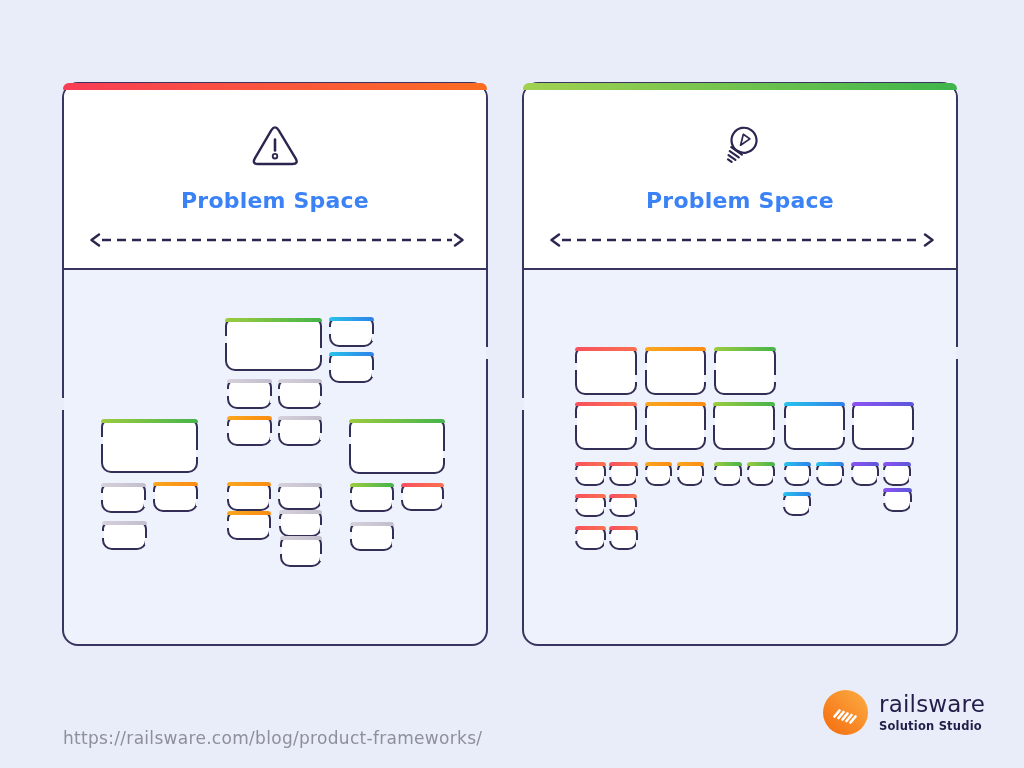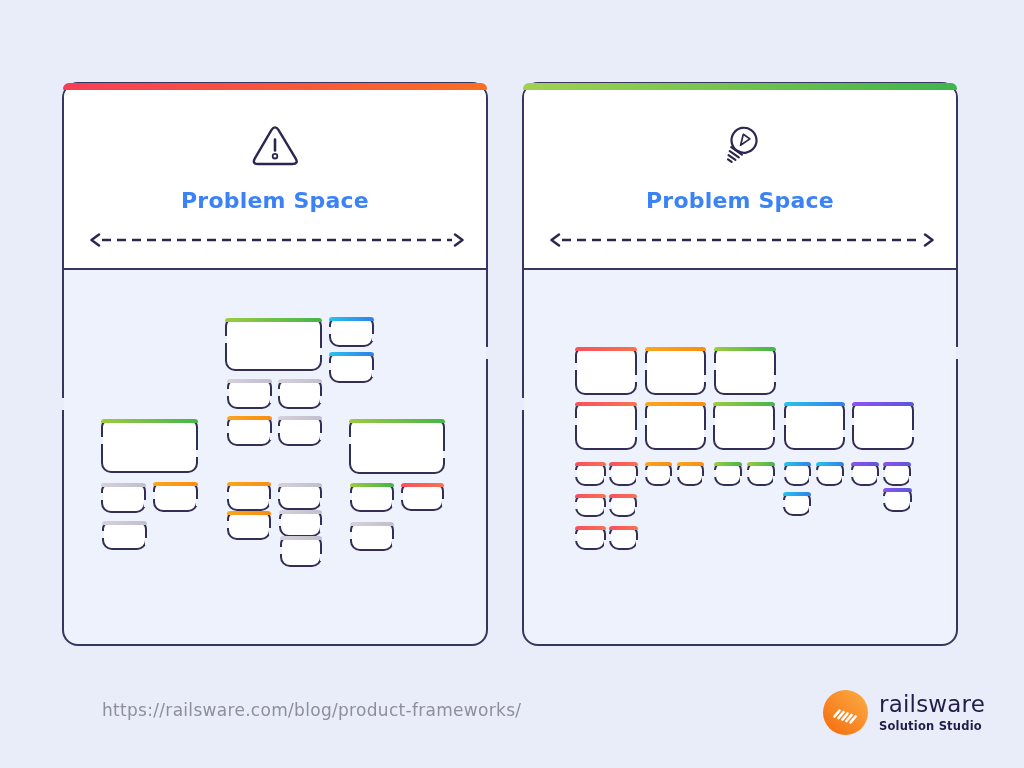--- a/index.html
+++ b/index.html
@@ -57,22 +57,22 @@
   .box .bar{
     position:absolute;top:-2px;left:-2px;right:-2px;height:4px;
     border-radius:8px 8px 2px 2px;display:block;
   }
   
   .box::before{content:"";position:absolute;left:-2px;top:32%;width:2px;height:7px;background:#edf2fc;}
   .box::after{content:"";position:absolute;right:-2px;top:58%;width:2px;height:7px;background:#edf2fc;}
 
   
   .footer-url{
-    position:absolute;left:63px;top:700px;
-    font-size:17px;letter-spacing:.3px;color:#8f8e9d;margin-left:39px;
+    position:absolute;left:63px;top:728px;
+    font-size:17px;letter-spacing:.3px;color:#8f8e9d;
   }
   .brand{position:absolute;left:823px;top:690px;display:flex;align-items:center;}
   .logo-mark{
     width:45px;height:45px;border-radius:50%;
     background:linear-gradient(225deg,#fcae45,#f56a0c);
     display:flex;align-items:center;justify-content:center;
   }
   .logo-text{margin-left:11px;}
   .brand-name{font-size:23px;font-weight:normal;color:#221d49;line-height:23px;letter-spacing:.2px;}
   .brand-tagline{font-size:11.5px;font-weight:bold;color:#221d49;margin-top:3px;letter-spacing:.2px;}

